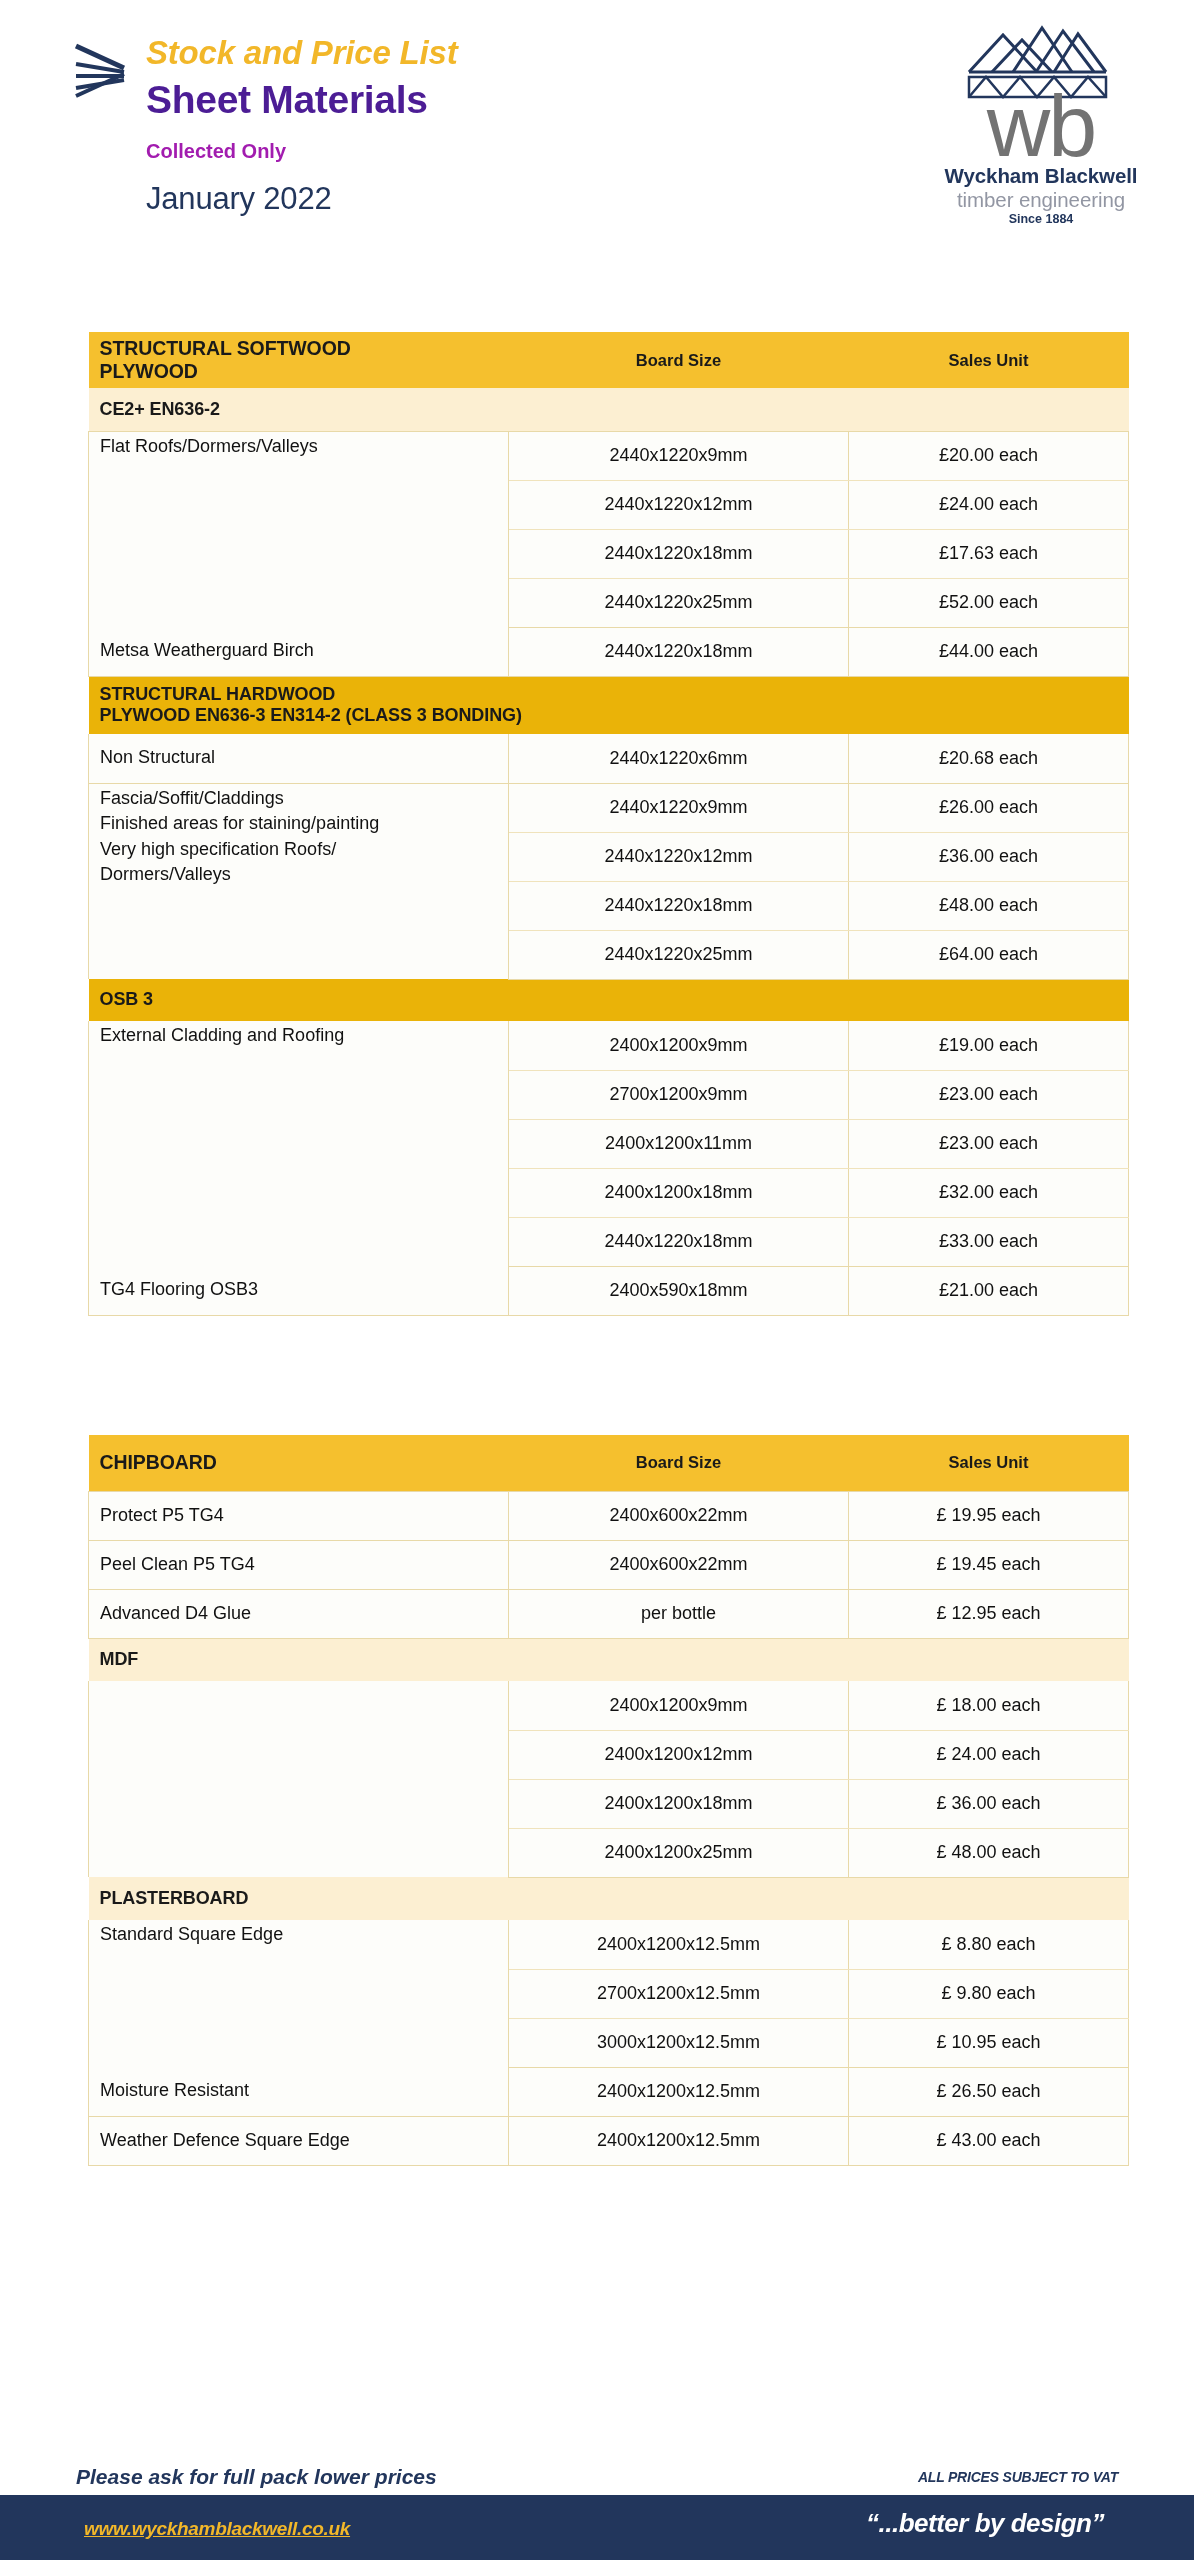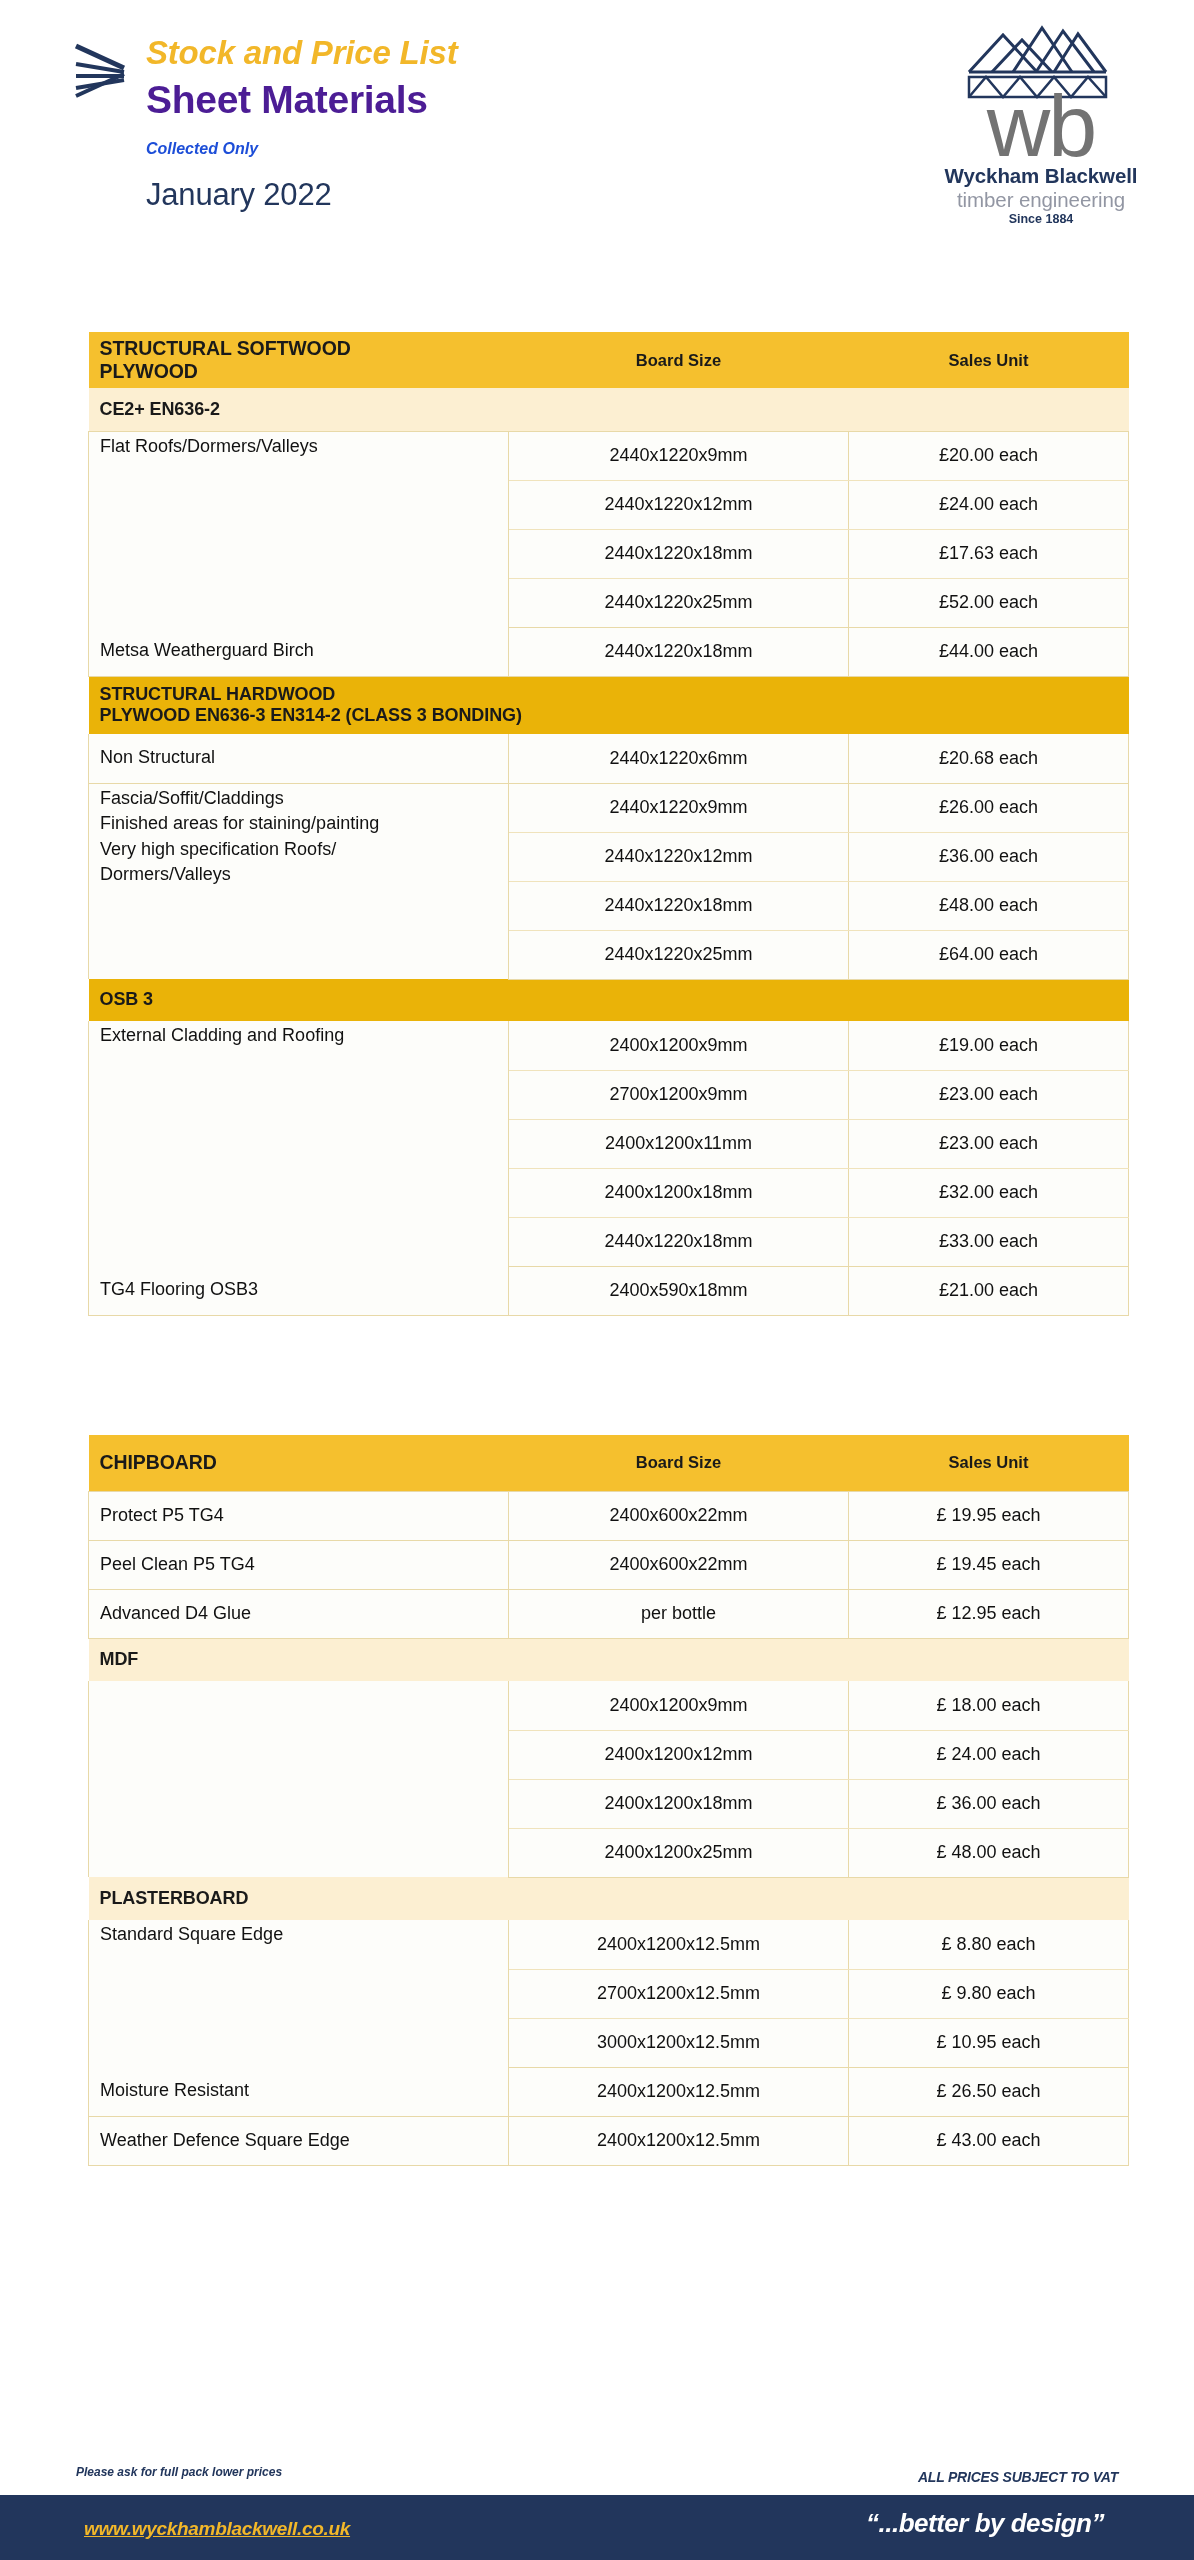--- a/index.html
+++ b/index.html
@@ -19,21 +19,21 @@
   .titles { position: absolute; left: 146px; top: 36px; }
   .t-stock {
     font-size: 33px; font-weight: bold; font-style: italic;
     color: #F2B729; letter-spacing: -0.2px; line-height: 1.0;
   }
   .t-sheet {
     font-size: 39px; font-weight: bold; color: #4c1d95;
     margin-top: 11px; line-height: 1.0; letter-spacing: -0.3px;
   }
   .t-collected {
-    font-size: 16px; font-style: italic; font-weight: bold; color: #1d4ed8;
+    font-size: 20px; font-weight: bold; color: #a21caf;
     margin-top: 22px; line-height: 1.0;
   }
   .t-month {
     font-size: 31px; color: #22365C; margin-top: 22px; line-height: 1.0;
     letter-spacing: -0.2px;
   }
 
   .logo { position: absolute; right: 18px; top: 22px; width: 270px; text-align: center; }
   .logo-truss { display:block; margin: 0 auto; }
   .logo-wb {
@@ -109,21 +109,21 @@
   tr.drow.grp-end td.desc { border-bottom: 1px solid #E8D9A8; }
   tr.drow.grp-end td.size,
   tr.drow.grp-end td.unit { border-bottom: 1px solid #E8D9A8; }
   tr.drow.first td.desc { border-top: 1px solid #E8D9A8; }
   tr.drow.first td.size,
   tr.drow.first td.unit { border-top: 1px solid #E8D9A8; }
 
   
   .foot-note {
     position: absolute; left: 76px; top: 2465px;
-    font-size: 12px; font-weight: bold; font-style: italic; color: #22365C;
+    font-size: 21px; font-weight: bold; font-style: italic; color: #22365C;
   }
   .foot-vat {
     position: absolute; right: 76px; top: 2469px;
     font-size: 14px; font-weight: bold; font-style: italic; color: #22365C;
     letter-spacing: -0.2px;
   }
   .foot-bar {
     position: absolute; left: 0; top: 2495px; width: 1194px; height: 65px;
     background: #22365C;
   }

